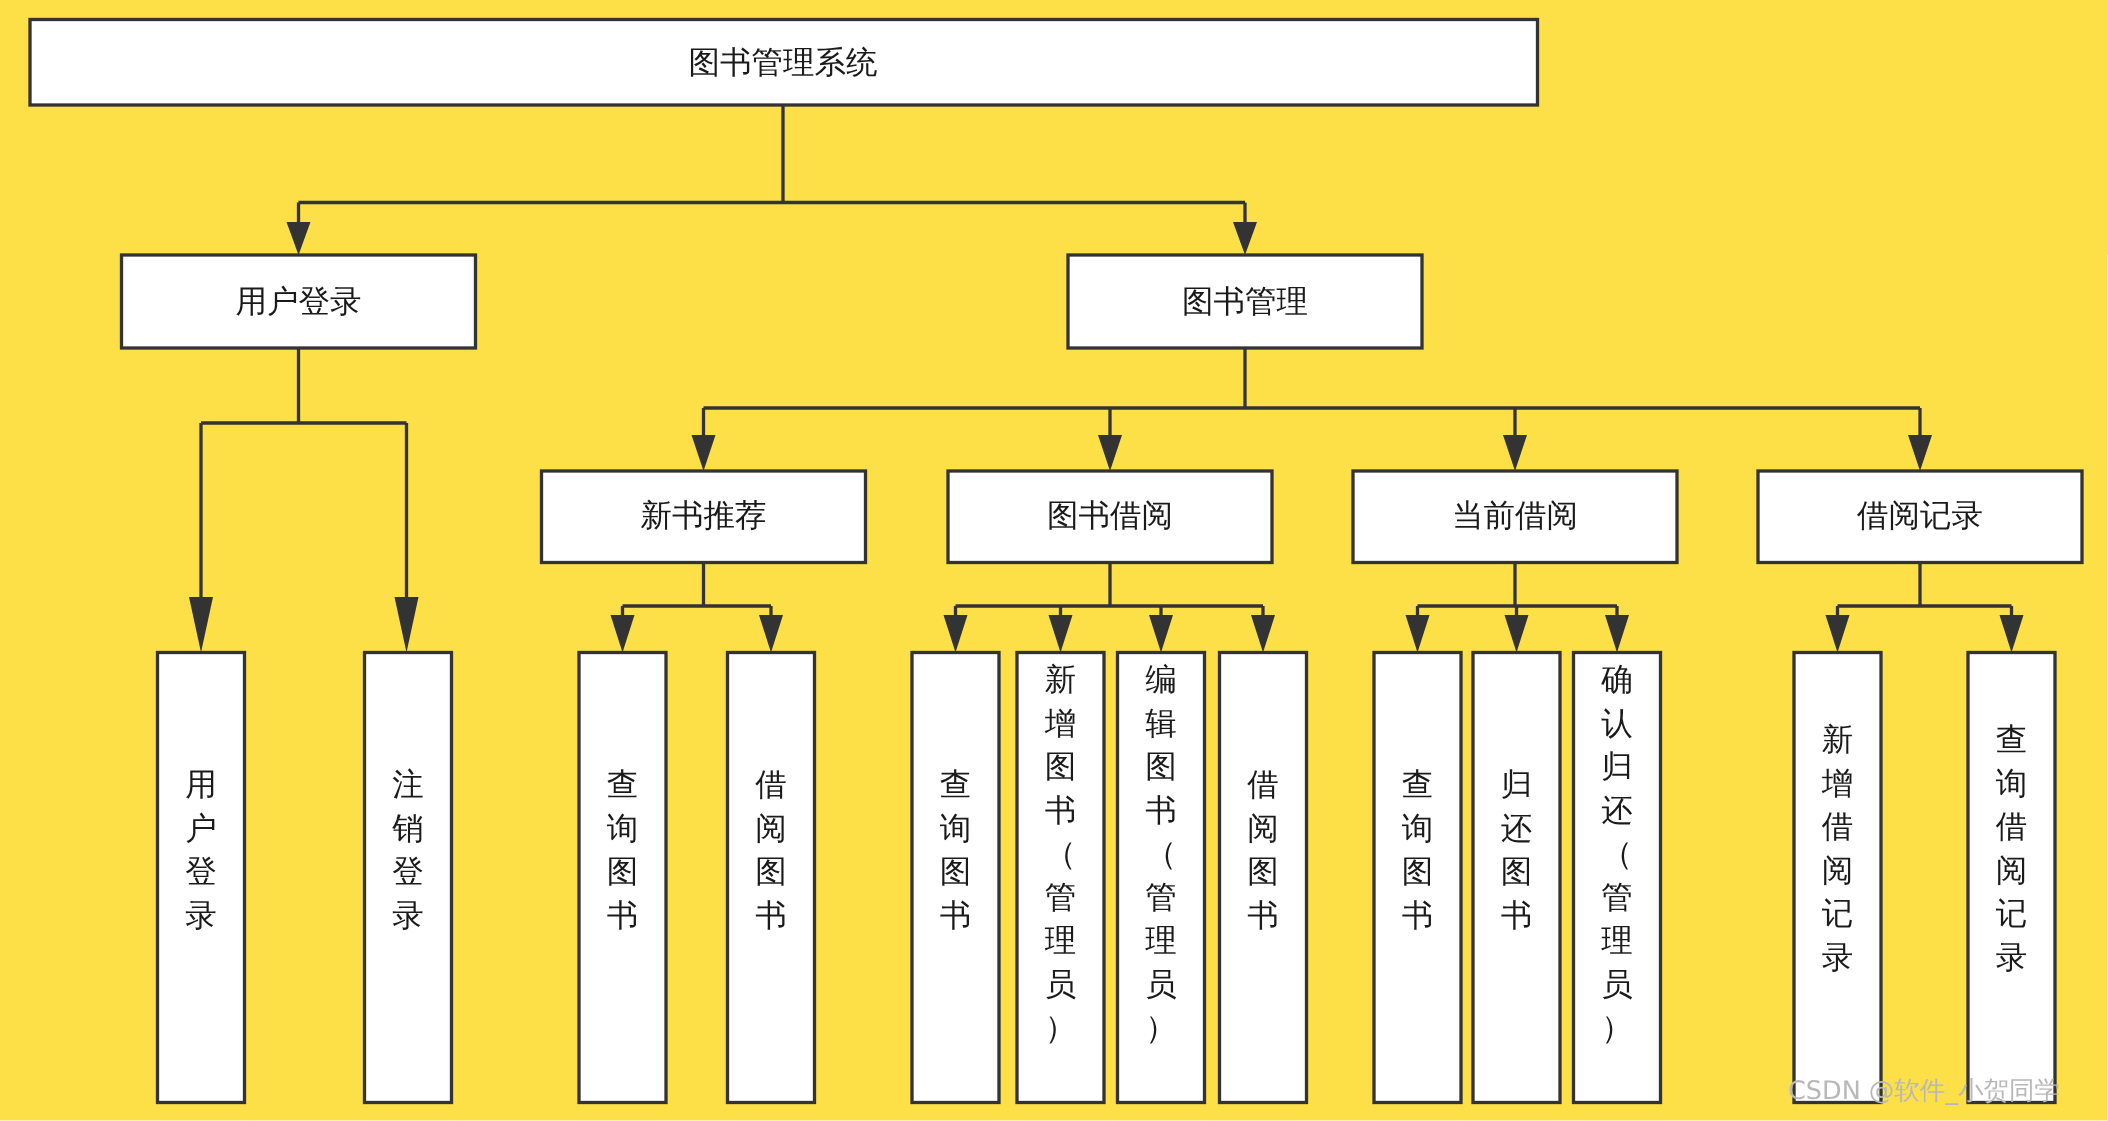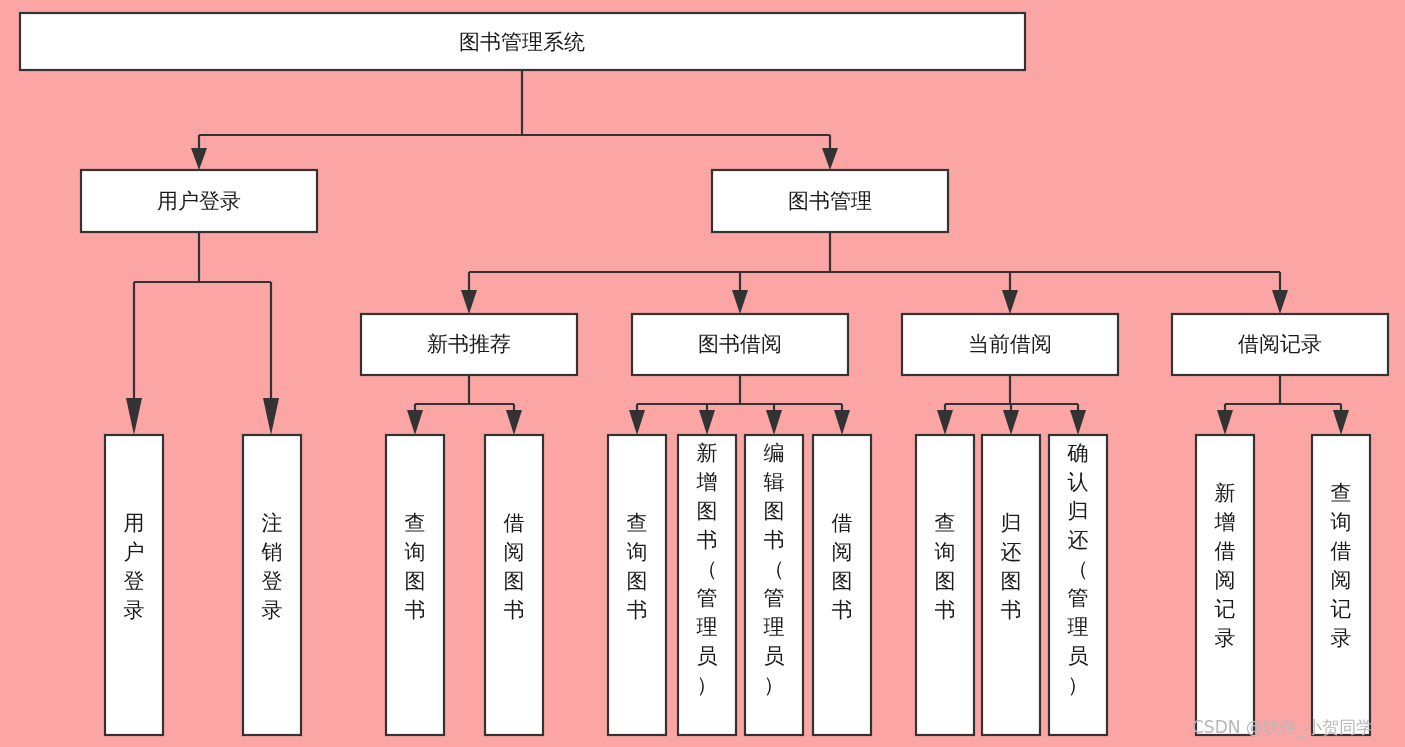--- a/index.html
+++ b/index.html
@@ -8,21 +8,21 @@
     padding: 0;
     background: #ffffff;
   }
   body {
     font-family: "DejaVu Sans", "Liberation Sans", sans-serif;
   }
   #diagram-root {
     position: relative;
     width: 1405px;
     height: 747px;
-    background: #fca5a5;
+    background: #fde047;
     overflow: hidden;
   }
   svg.diagram-canvas {
     position: absolute;
     left: 0;
     top: 0;
     width: 1405px;
     height: 747px;
   }
   .node-box {

